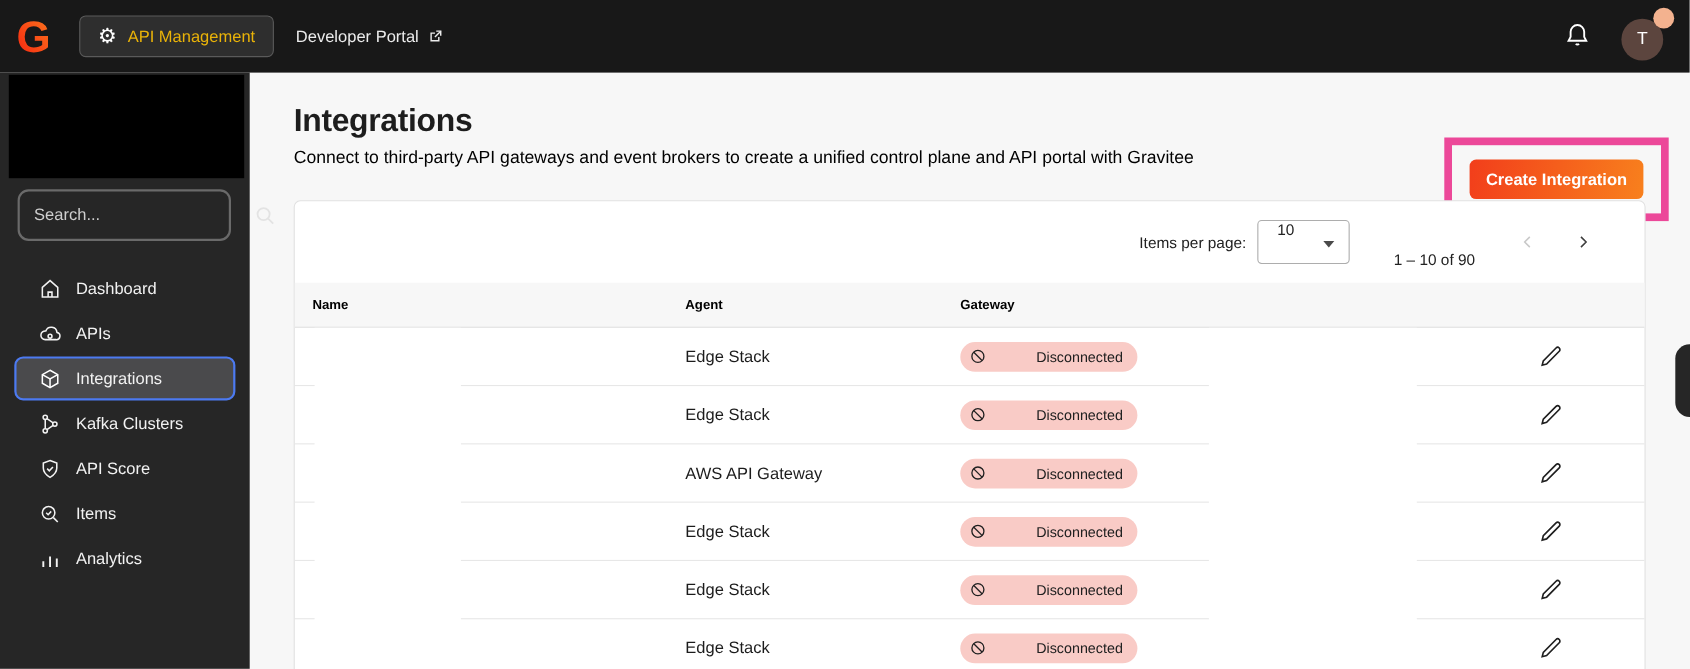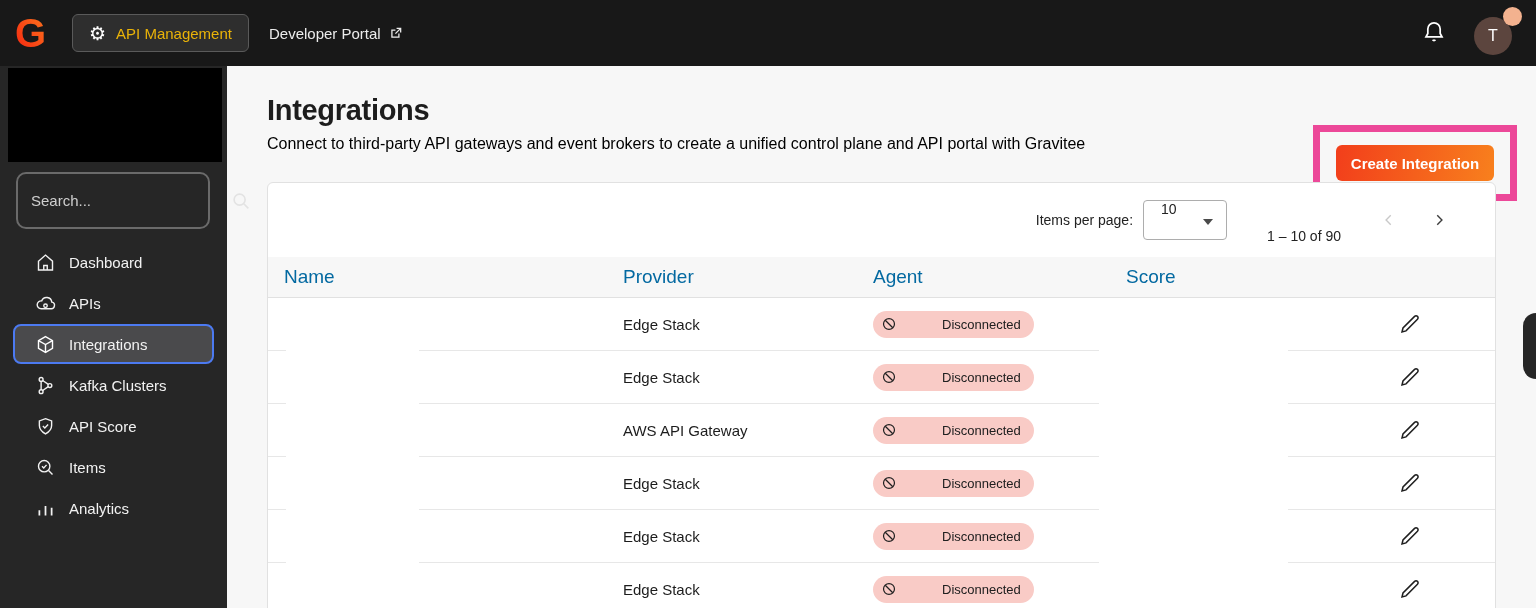--- a/index.html
+++ b/index.html
@@ -19,21 +19,21 @@
   .topbar-right { margin-left:auto; display:flex; align-items:center; margin-right:22px; }
   .bell-btn { width:28px; height:28px; background:none; border:none; cursor:pointer; }
   .avatar-wrap { position:relative; margin-left:26px; width:40px; height:44px; }
   .avatar { position:absolute; left:0; top:6px; width:38px; height:38px; border-radius:50%;
     background:#5c453e; color:#fff; font-size:16px; display:flex; align-items:center; justify-content:center; cursor:pointer; }
   .presence-dot { position:absolute; right:-8px; top:-4px; width:19px; height:19px; border-radius:50%; background:#f3b28f; }
 
   
   .sidebar { position:absolute; left:0; top:66px; width:227px; height:542px; background:#262626; z-index:20; }
   .redacted-block { position:absolute; left:8px; top:2px; width:214px; height:94px; background:#000; }
-  .search-box { position:absolute; left:16px; top:106px; width:194px; height:57px;
+  .search-box { position:absolute; left:16px; top:106px; width:194px; height:47px;
     border:2px solid #6a6a6a; border-radius:10px; display:flex; align-items:center; background:transparent; }
   .search-box input { flex:1; background:transparent; border:none; outline:none; padding-left:13px;
     font-size:15px; color:#e8e8e8; font-family:"Liberation Sans", sans-serif; }
   .search-box input::placeholder { color:#cfcfcf; }
   .search-box .mag { margin-right:11px; display:flex; }
   .nav { position:absolute; left:0; top:176px; width:227px; }
   .nav-item { height:40px; margin:0 13px 1px 13px; padding-left:19px; display:flex; align-items:center; gap:13px;
     color:#f2f2f2; font-size:15px; border:2px solid transparent; border-radius:8px; cursor:pointer; }
   .nav-item.selected { background:#4a4a4c; border-color:#4c7af1; }
   .nav-item .ic { width:22px; height:22px; display:flex; align-items:center; justify-content:center; }
@@ -59,21 +59,21 @@
   .ipp-select .val { margin-left:17px; font-size:14px; color:#222; }
   .caret { position:absolute; right:13px; top:18px; width:0; height:0;
     border-left:5px solid transparent; border-right:5px solid transparent; border-top:6px solid #4a4a4a; }
   .range-label { margin-left:40px; font-size:14px; color:#222;margin-top:32px; }
   .pg-btn { background:none; border:none; cursor:pointer; width:24px; height:24px; display:flex; align-items:center; justify-content:center; }
   .pg-prev { margin-left:36px; }
   .pg-next { margin-left:26px; }
 
   .thead { height:41px; background:#f7f7f7; border-bottom:1px solid #e1e1e1;
     display:grid; grid-template-columns:339px 250px 253px 260px 1fr; align-items:center; }
-  .thead .th { padding-left:16px; font-size:19px; font-weight:400; color:#0369a1; }
+  .thead .th { padding-left:16px; font-size:12px; font-weight:700; color:#000000; }
 
   .trow { height:53px; border-bottom:1px solid #e7e7e7; position:relative;
     display:grid; grid-template-columns:339px 250px 253px 260px 1fr; align-items:center; }
   .td { padding-left:16px; font-size:15px; color:#1c1c1c; }
   .td-action { padding-left:26px; }
   .redact { position:absolute; top:0; height:54px; background:#fff; z-index:2; }
   .redact-name { left:18px; width:133px; }
   .redact-owner { left:831px; width:189px; }
 
   .badge { display:inline-flex; align-items:center; gap:6px; height:27px; padding:0 13px 0 8px;
@@ -236,23 +236,22 @@
       </button>
       <button class="pg-btn pg-next">
         <svg width="14" height="14" viewBox="0 0 24 24" fill="none" stroke="#3d3d3d" stroke-width="2.4">
           <path d="M9 4l8 8-8 8"></path>
           </svg>
       </button>
     </div>
 
     <div class="thead">
       <div class="th">Name</div>
-      <div class="th">Provider</div>
       <div class="th">Agent</div>
-      <div class="th">Score</div>
+      <div class="th">Gateway</div>
     </div>
 
     <div class="trow">
       <div class="td"></div>
       <div class="td">Edge Stack</div>
       <div class="td">
         <span class="badge">
           <svg width="16" height="16" viewBox="0 0 24 24" fill="none" stroke="#202020" stroke-width="1.8">
             <circle cx="12" cy="12" r="8.2"></circle>
               <path d="M6.4 6.4l11.2 11.2"></path>

